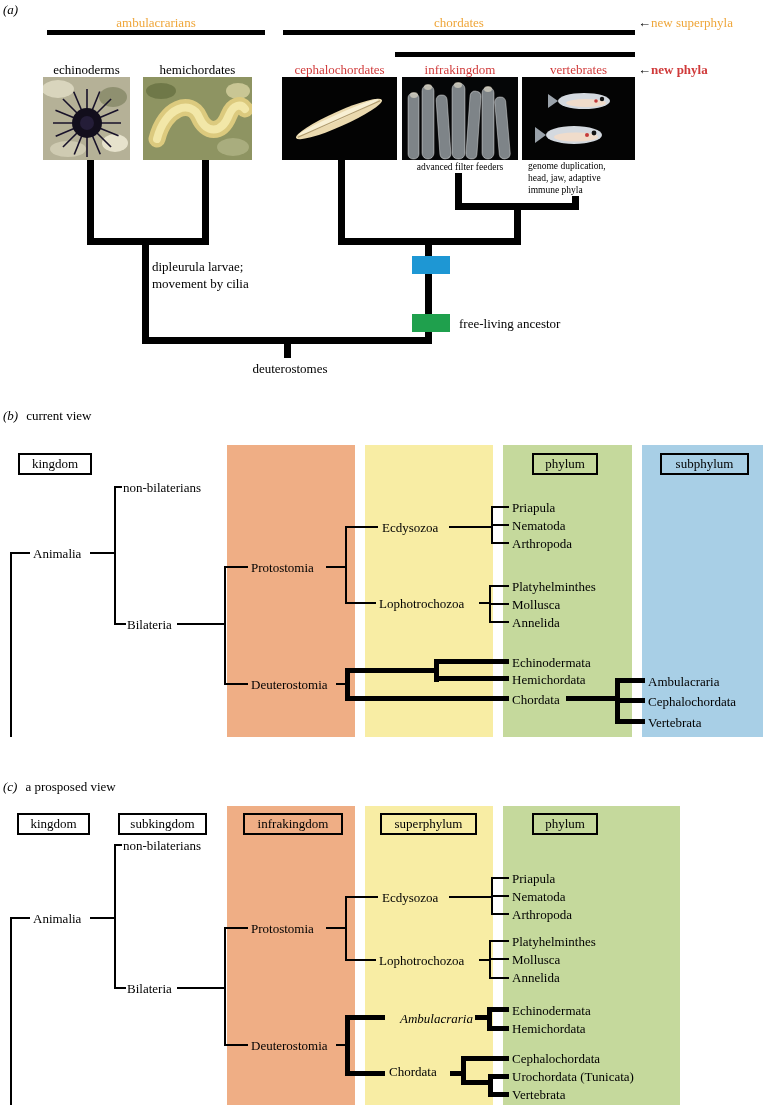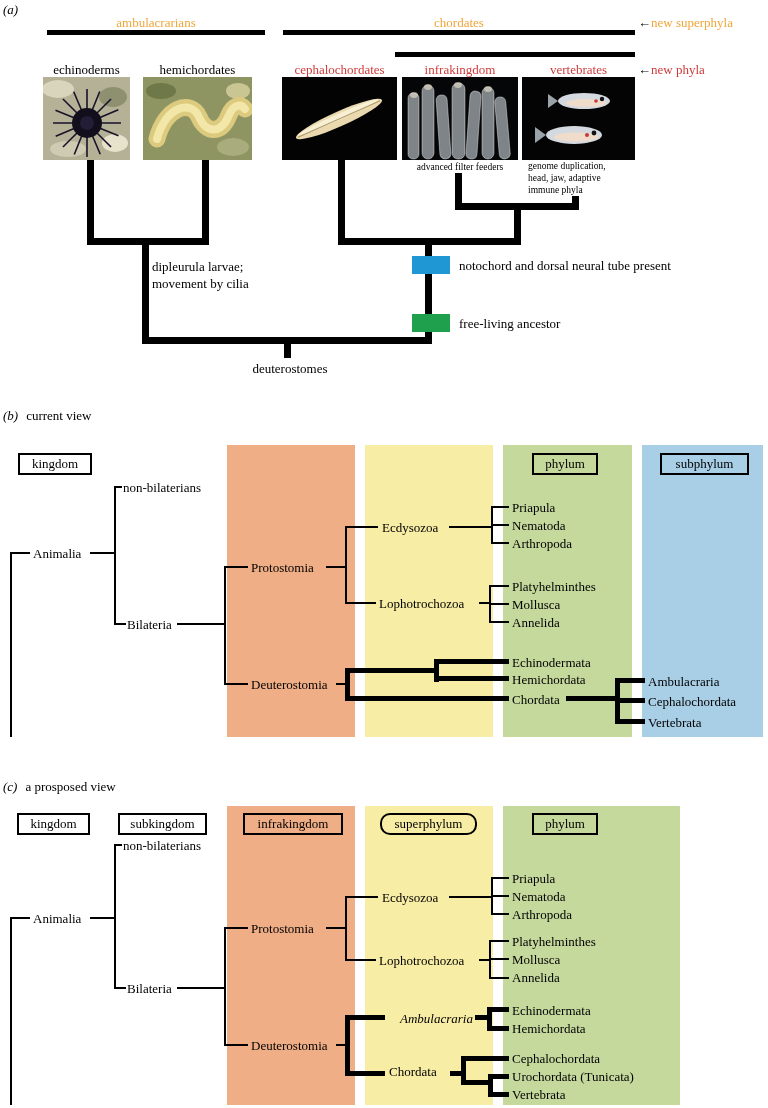--- a/index.html
+++ b/index.html
@@ -37,21 +37,21 @@
   <div class="ln" style="left:47px;top:30px;width:218px;height:5px;"></div>
   <div class="ln" style="left:283px;top:30px;width:352px;height:5px;"></div>
 
   <div class="ln" style="left:395px;top:52px;width:240px;height:5px;"></div>
 
   <div class="t tc" style="left:43px;top:62px;width:87px;">echinoderms</div>
   <div class="t tc" style="left:143px;top:62px;width:109px;">hemichordates</div>
   <div class="t tc red" style="left:282px;top:62px;width:115px;">cephalochordates</div>
   <div class="t tc red" style="left:402px;top:62px;width:116px;">infrakingdom</div>
   <div class="t tc red" style="left:522px;top:62px;width:113px;">vertebrates</div>
-  <div class="t" style="left:638px;top:62px;"><span>←</span><span class="red">new phyla</span></div>
+  <div class="t" style="left:638px;top:62px;font-weight:bold;"><span>←</span><span class="red">new phyla</span></div>
 
   <div class="photo" style="left:43px;width:87px;">
     <svg width="87" height="83" viewBox="0 0 87 83">
       <rect width="87" height="83" fill="#b5b197"></rect>
       <ellipse cx="15" cy="12" rx="16" ry="9" fill="#d9d5bd"></ellipse>
       <ellipse cx="70" cy="20" rx="14" ry="10" fill="#8f9070"></ellipse>
       <ellipse cx="25" cy="72" rx="18" ry="8" fill="#cfcbb2"></ellipse>
       <ellipse cx="72" cy="66" rx="13" ry="9" fill="#e6e2cc"></ellipse>
       <g stroke="#18122a" stroke-width="1.6">
         <line x1="44" y1="12" x2="44" y2="80"></line>
@@ -148,21 +148,20 @@
   <div class="ln" style="left:142px;top:337px;width:290px;height:7px;"></div>
   <div class="ln" style="left:284px;top:342px;width:7px;height:16px;"></div>
 
   <div class="t" style="left:152px;top:258px;">
     <div style="line-height:17px;">dipleurula larvae;</div>
     <div style="line-height:17px;">movement by cilia</div>
   </div>
 
   <div class="mk" style="left:412px;top:256px;background:#1e97d4;"></div>
   <div class="t" style="left:459px;top:257px;">
-    <div style="line-height:17px;">notochord and dorsal neural tube present</div>
   </div>
 
   <div class="mk" style="left:412px;top:314px;background:#1fa04d;"></div>
   <div class="t" style="left:459px;top:316px;">free-living ancestor</div>
 
   <div class="t tc" style="left:240px;top:361px;width:100px;">deuterostomes</div>
 
   <div class="t" style="left:3px;top:408px;"><span class="it">(b)</span><span style="margin-left:8px;margin-top:36px;">current view</span></div>
 
   <div class="band o" style="left:227px;top:445px;width:128px;height:292px;"></div>
@@ -233,21 +232,21 @@
 
   <div class="t" style="left:3px;top:779px;"><span class="it">(c)</span><span style="margin-left:8px;">a prosposed view</span></div>
 
   <div class="band o" style="left:227px;top:806px;width:128px;height:299px;"></div>
   <div class="band y" style="left:365px;top:806px;width:128px;height:299px;"></div>
   <div class="band g" style="left:503px;top:806px;width:177px;height:299px;"></div>
 
   <div class="rbox" style="left:17px;top:813px;width:73px;">kingdom</div>
   <div class="rbox" style="left:118px;top:813px;width:89px;">subkingdom</div>
   <div class="rbox" style="left:243px;top:813px;width:100px;">infrakingdom</div>
-  <div class="rbox" style="left:380px;top:813px;width:97px;border-radius:10px;">superphylum</div>
+  <div class="rbox" style="left:380px;top:813px;width:97px;">superphylum</div>
   <div class="rbox" style="left:532px;top:813px;width:66px;">phylum</div>
 
   <div class="ln" style="left:10px;top:917px;width:2px;height:188px;"></div>
   <div class="ln" style="left:10px;top:917px;width:20px;height:2px;"></div>
   <div class="t" style="left:33px;top:911px;">Animalia</div>
   <div class="ln" style="left:90px;top:917px;width:25px;height:2px;"></div>
   <div class="ln" style="left:114px;top:844px;width:2px;height:145px;"></div>
   <div class="ln" style="left:114px;top:844px;width:8px;height:2px;"></div>
   <div class="t" style="left:123px;top:838px;">non-bilaterians</div>
   <div class="ln" style="left:114px;top:987px;width:12px;height:2px;"></div>

